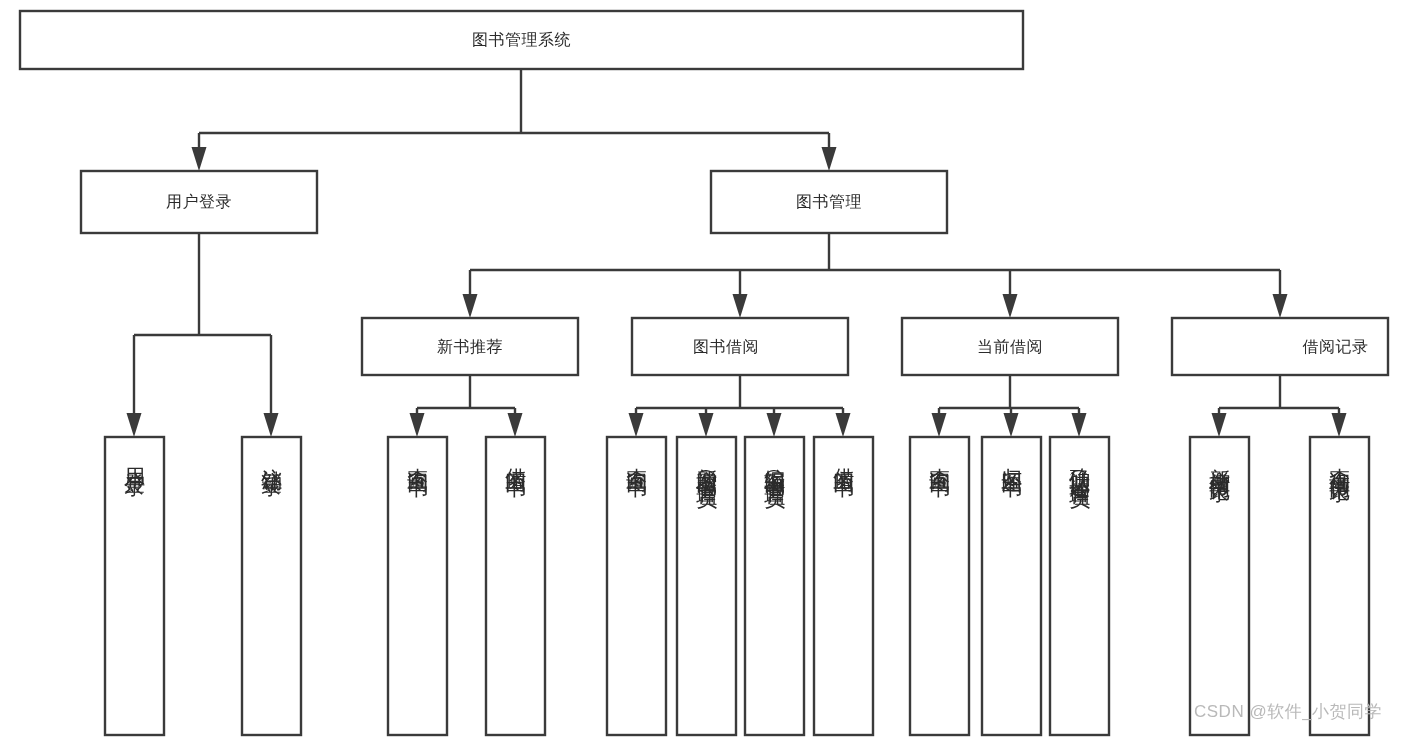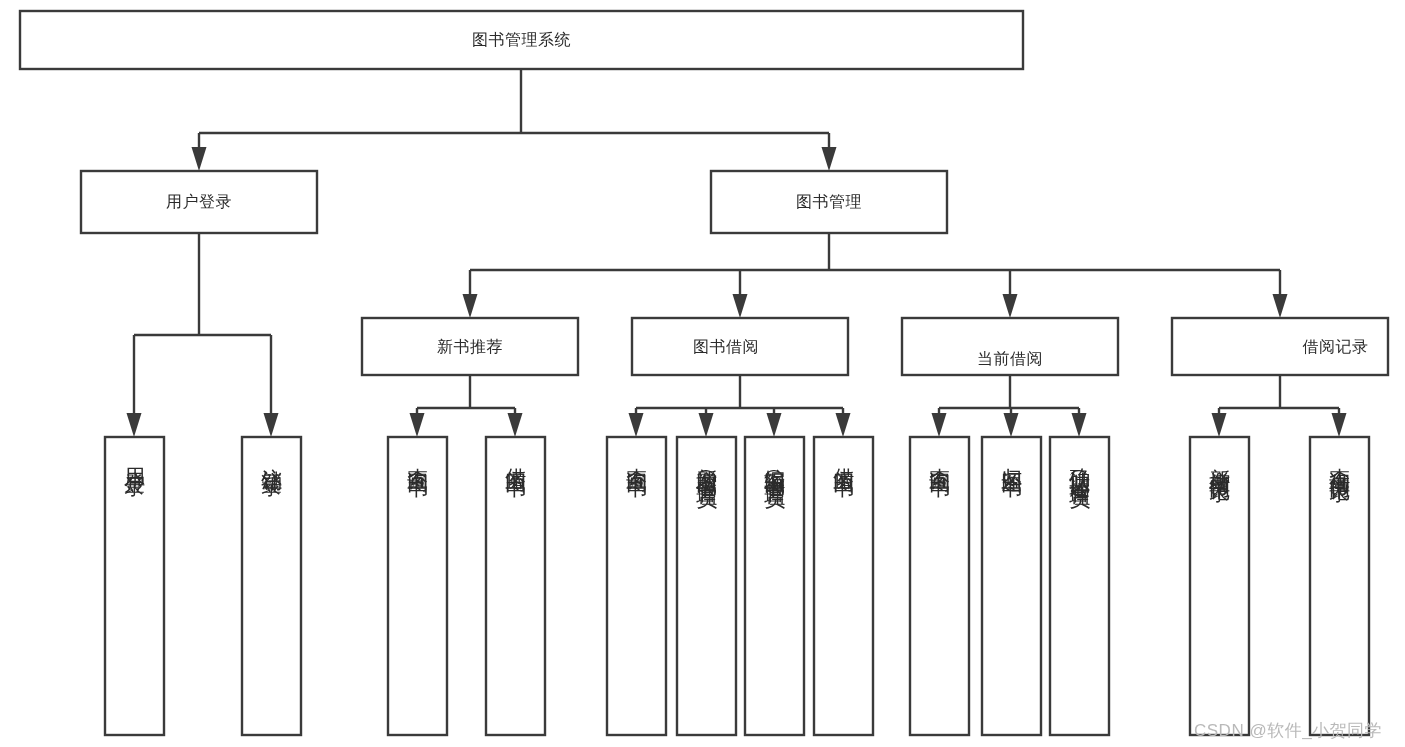--- a/index.html
+++ b/index.html
@@ -158,30 +158,30 @@
         <rect x="1190" y="437" width="59" height="298" class="node-box"></rect>
         <rect x="1310" y="437" width="59" height="298" class="node-box"></rect>
       </g>
   </svg>
   <div id="label-layer">
       <div class="node-label horizontal" style="left: 20px; top: 11px; width: 1003px; height: 58px;">图书管理系统</div>
       <div class="node-label horizontal" style="left: 81px; top: 171px; width: 236px; height: 62px;">用户登录</div>
       <div class="node-label horizontal" style="left: 711px; top: 171px; width: 236px; height: 62px; border-radius: 18px;">图书管理</div>
       <div class="node-label horizontal" style="left: 362px; top: 318px; width: 216px; height: 57px; border-radius: 8px;">新书推荐</div>
       <div class="node-label horizontal" style="left: 632px; top: 318px; width: 188px; height: 57px;">图书借阅</div>
-      <div class="node-label horizontal" style="left: 902px; top: 318px; width: 216px; height: 57px; margin-top: 12px;">当前借阅</div>
+      <div class="node-label horizontal" style="left: 902px; top: 318px; width: 216px; height: 57px;">当前借阅</div>
       <div class="node-label horizontal" style="left: 1172px; top: 318px; width: 255px; height: 57px; margin-left: 36px;">借阅记录</div>
       <div class="node-label vertical" style="left: 105px; top: 437px; width: 59px; height: 298px;">用户登录</div>
       <div class="node-label vertical" style="left: 242px; top: 437px; width: 59px; height: 298px;">注销登录</div>
       <div class="node-label vertical" style="left: 388px; top: 437px; width: 59px; height: 298px;">查询图书</div>
       <div class="node-label vertical" style="left: 486px; top: 437px; width: 59px; height: 298px;">借阅图书</div>
       <div class="node-label vertical" style="left: 607px; top: 437px; width: 59px; height: 298px;">查询图书</div>
       <div class="node-label vertical" style="left: 677px; top: 437px; width: 59px; height: 298px;">新增图书（管理员）</div>
       <div class="node-label vertical" style="left: 745px; top: 437px; width: 59px; height: 298px;">编辑图书（管理员）</div>
       <div class="node-label vertical" style="left: 814px; top: 437px; width: 59px; height: 298px;">借阅图书</div>
       <div class="node-label vertical" style="left: 910px; top: 437px; width: 59px; height: 298px;">查询图书</div>
       <div class="node-label vertical" style="left: 982px; top: 437px; width: 59px; height: 298px;">归还图书</div>
       <div class="node-label vertical" style="left: 1050px; top: 437px; width: 59px; height: 298px;">确认归还（管理员）</div>
       <div class="node-label vertical" style="left: 1190px; top: 437px; width: 59px; height: 298px;">新增借阅记录</div>
       <div class="node-label vertical" style="left: 1310px; top: 437px; width: 59px; height: 298px;">查询借阅记录</div>
     </div>
-  <div class="watermark" style="left:1194px; top:719px;">CSDN @软件_小贺同学</div>
+  <div class="watermark" style="left:1194px; top:700px;">CSDN @软件_小贺同学</div>
 </div>
 
 </body></html>

